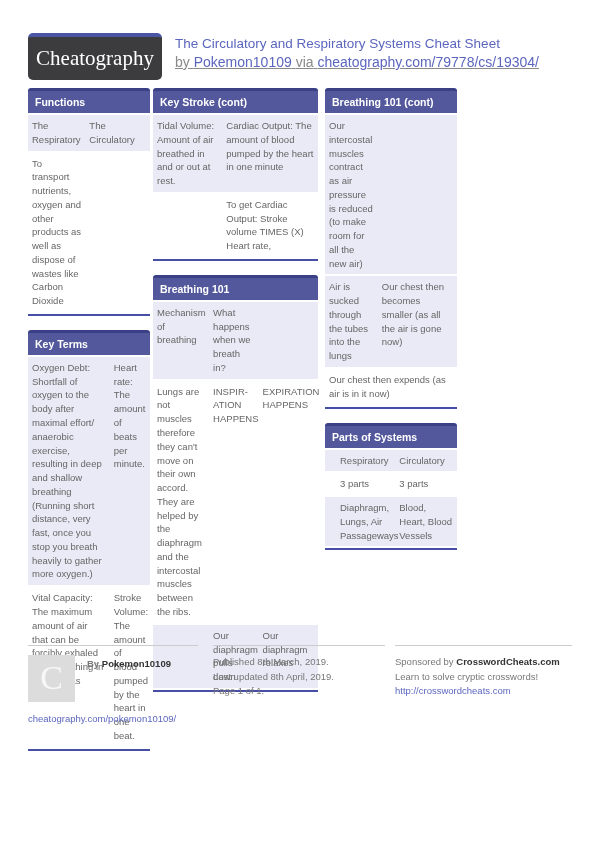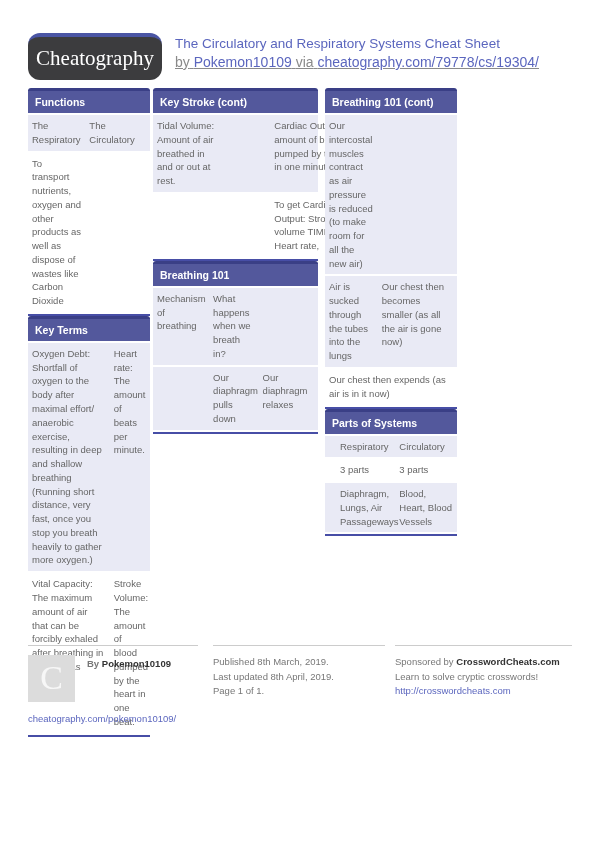--- a/index.html
+++ b/index.html
@@ -1,41 +1,41 @@
 <!DOCTYPE html>
 <html><head>
 <meta charset="utf-8">
 <style>
   html,body{margin:0;padding:0;background:#ffffff;}
   body{width:600px;height:849px;position:relative;font-family:"Liberation Sans",sans-serif;-webkit-font-smoothing:antialiased;}
   .sheet{position:absolute;inset:0;background:#fff;overflow:hidden;}
 
   
   .top{position:absolute;top:33px;left:28px;display:flex;align-items:flex-start;}
-  .logo{width:134px;height:43px;background:#3c3c3e;border-top:4px solid #4a55a4;border-radius:12px;
+  .logo{width:134px;height:43px;background:#3c3c3e;border-top:4px solid #4a55a4;border-radius:5px;
         color:#fff;font-family:"Liberation Serif",serif;font-size:21px;display:flex;align-items:center;justify-content:center;cursor:pointer;}
   .title-wrap{margin-left:13px;padding-top:3px;}
   .title{margin:0;font-size:13.5px;font-weight:400;color:#5b66be;cursor:pointer;}
   .byline{margin-top:3px;font-size:14px;color:#8a8a8a;text-decoration:underline;}
   .lnk{color:#5b66be;text-decoration:none;cursor:pointer;}
 
   
   .cols{position:absolute;top:88px;left:28px;width:430px;display:flex;align-items:flex-start;}
   .col1{width:122px;margin-right:3px;}
   .col2{width:165px;margin-right:7px;}
   .col3{width:132px;}
-  .card{border-bottom:2px solid #474ea6;}
+  .card{border-bottom:2px solid #474ea6;margin-bottom:14px;}
   .chead{background:#53589c;border-top:3px solid #3a3f86;border-radius:3px 3px 0 0;color:#ffffff;
          font-size:10.5px;font-weight:bold;padding:5px 7px;margin-bottom:2px;}
   .trow{display:grid;background:#ffffff;border-bottom:2px solid #ffffff;}
   .trow.shaded{background:#e9eaf5;}
   .cell{padding:4px 4px;font-size:9.5px;line-height:1.45;color:#666666;}
   .g-f  {grid-template-columns:47% 53%;}
   .g-kt {grid-template-columns:67% 33%;}
-  .g-ktc{grid-template-columns:42% 58%;gap:48px;}
+  .g-ktc{grid-template-columns:42% 58%;}
   .g-b  {grid-template-columns:34% 30% 36%;}
   .g-bc {grid-template-columns:40% 60%;}
   .g-p  {grid-template-columns:49% 51%;padding-left:11px;}
   .g-1  {grid-template-columns:100%;}
 
   
   .foot{position:absolute;top:645px;left:28px;width:544px;display:flex;font-size:9.5px;color:#777;}
   .f-sec{border-top:1px solid #cccccc;padding-top:9px;line-height:1.55;}
   .f-left{width:170px;margin-right:15px;}
   .f-mid{width:172px;margin-right:10px;}
@@ -108,20 +108,25 @@
           <div class="cell">To get Cardiac Output: Stroke volume TIMES (X) Heart rate,</div>
         </div>
       </section>
 
       <section class="card">
         <div class="chead">Breathing 101</div>
         <div class="trow shaded g-b">
           <div class="cell">Mechanism of breathing</div>
           <div class="cell">What happens when we breath in?</div>
         </div>
+        <div class="trow g-b">
+          <div class="cell">Lungs are not muscles therefore they can't move on their own accord. They are helped by the diaphragm and the intercostal muscles between the ribs.</div>
+          <div class="cell">INSPIR­ATION HAPPENS</div>
+          <div class="cell">EXPIRATION HAPPENS</div>
+        </div>
         <div class="trow shaded g-b">
           <div class="cell"></div>
           <div class="cell">Our diaphragm pulls down</div>
           <div class="cell">Our diaphragm relaxes</div>
         </div>
       </section>
 
     </div>
 
     <div class="col col3">

